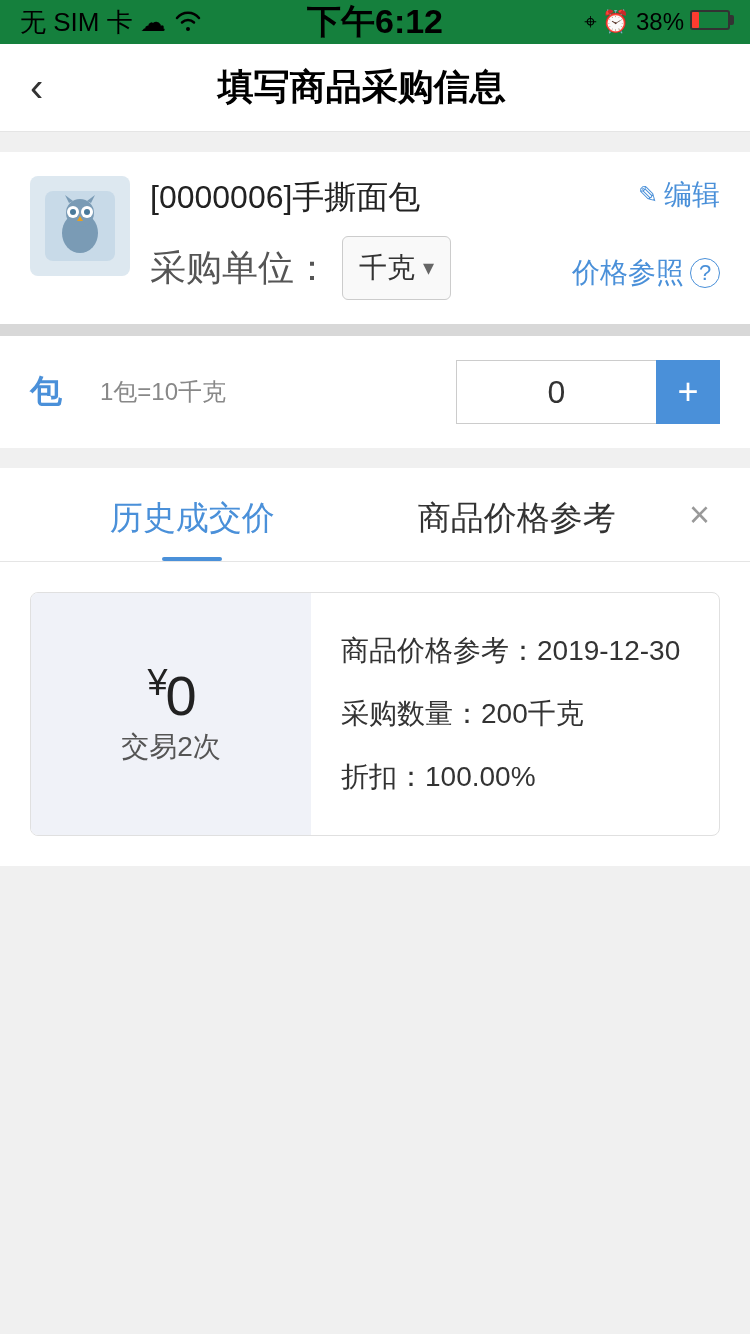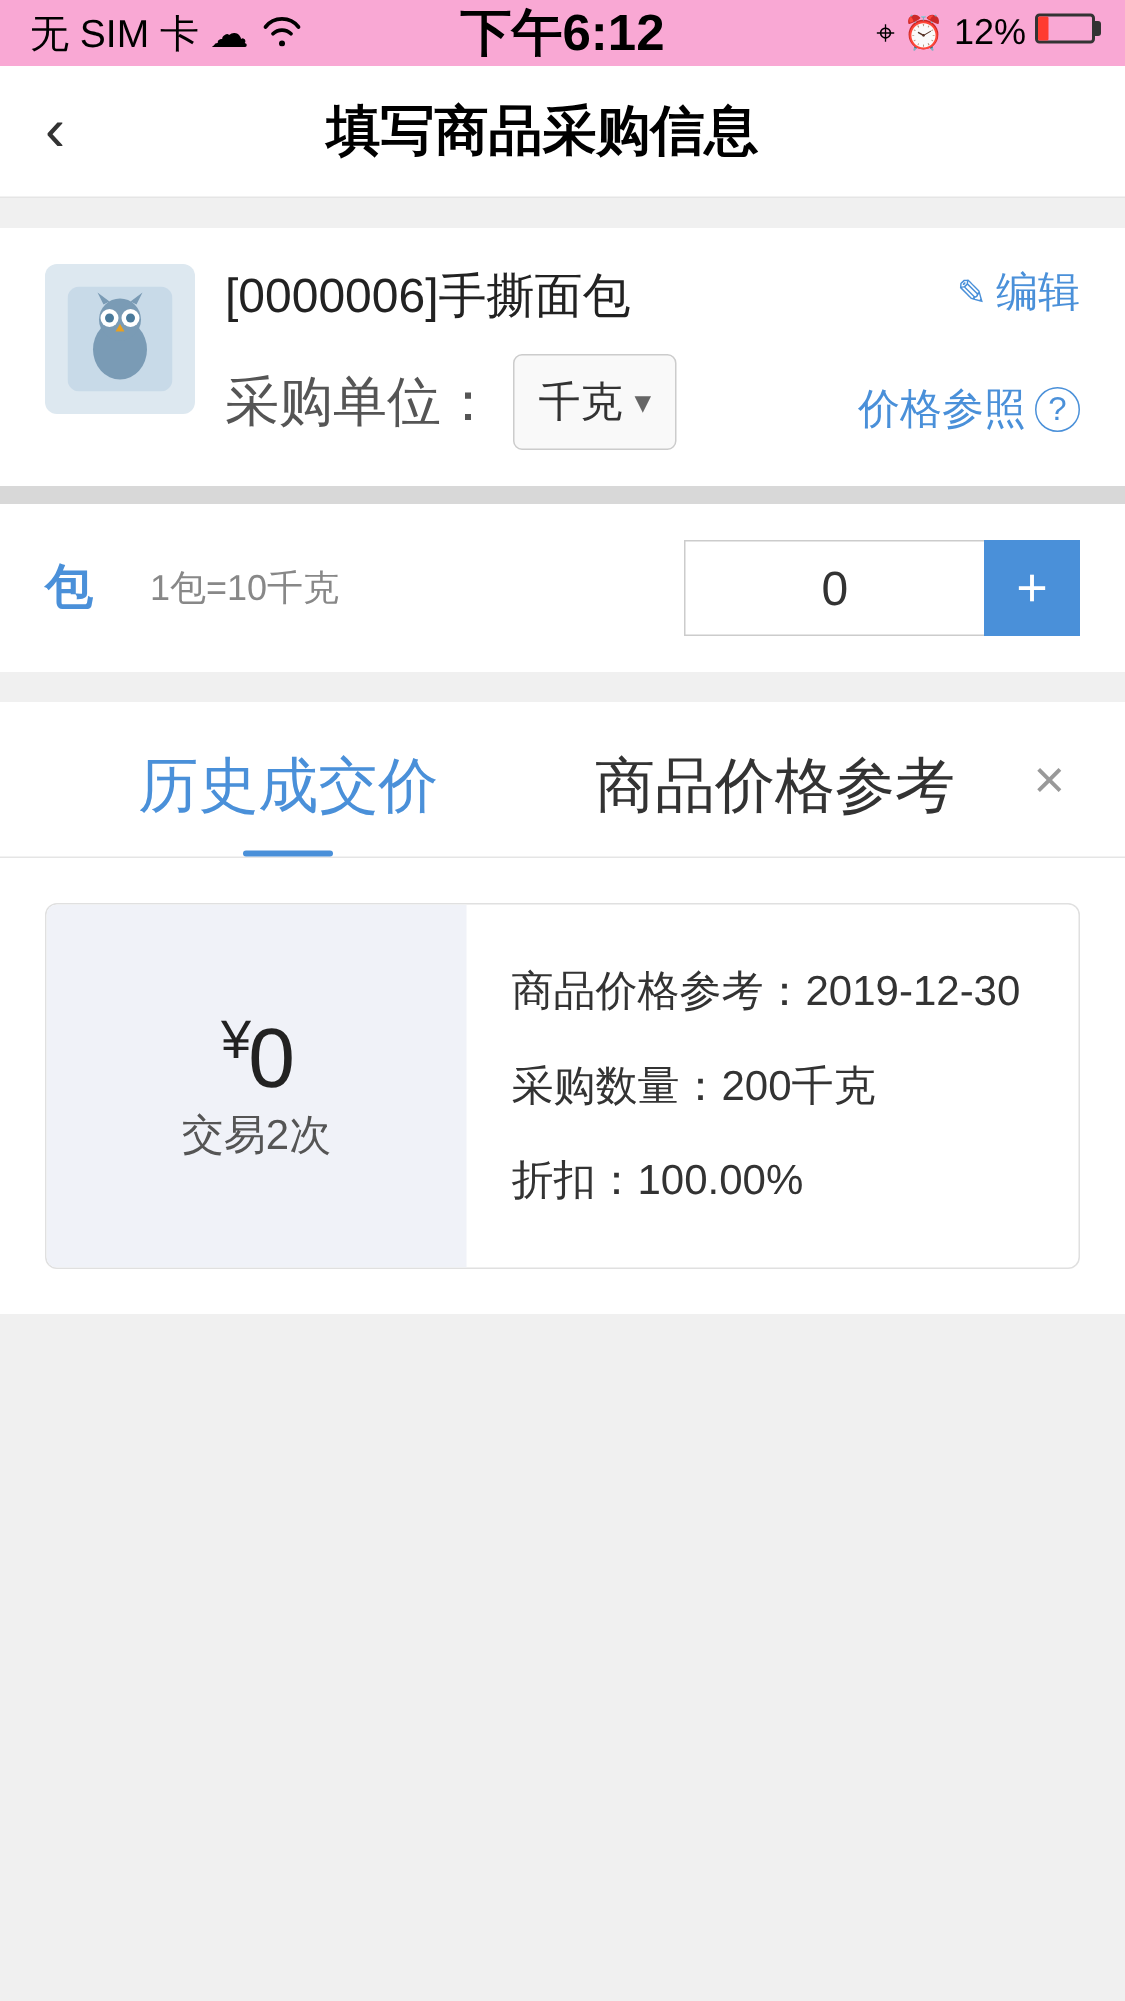--- a/index.html
+++ b/index.html
@@ -8,21 +8,21 @@
       width: 750px;
       min-height: 1334px;
       font-family: -apple-system, "PingFang SC", "Helvetica Neue", Arial, sans-serif;
       background: #f0f0f0;
       overflow-x: hidden;
     }
 
     
     .status-bar {
       height: 44px;
-      background: #f9a8d4;
+      background: #15803d;
       display: flex;
       align-items: center;
       justify-content: space-between;
       padding: 14px 20px;
       font-size: 26px;
       font-weight: 500;
     }
     .status-left {
       display: flex;
       align-items: center;
@@ -245,21 +245,21 @@
       display: flex;
       align-items: center;
       border-bottom: 1px solid #e5e5e5;
       padding: 0 30px;
       position: relative;
     }
     .tab-item {
       flex: 1;
       text-align: center;
       padding: 28px 0 20px;
-      font-size: 40px;
+      font-size: 33px;
       cursor: pointer;
       position: relative;
     }
     .tab-item.active {
       color: #4a90d9;
       font-weight: 500;
     }
     .tab-item.active::after {
       content: '';
       position: absolute;
@@ -350,21 +350,21 @@
           <path d="M14 18a2 2 0 100 4 2 2 0 000-4z" fill="#000"></path>
           <path d="M8 13.5a8.5 8.5 0 0112 0" stroke="#000" stroke-width="2.5" stroke-linecap="round" fill="none"></path>
           <path d="M3 9a14 14 0 0122 0" stroke="#000" stroke-width="2.5" stroke-linecap="round" fill="none"></path>
         </svg>
       </span>
     </div>
     <div class="status-center">下午6:12</div>
     <div class="status-right">
       <span style="font-size:22px;">⌖</span>
       <span style="font-size:22px;">⏰</span>
-      <span style="font-size:24px;">12%</span>
+      <span style="font-size:24px;">38%</span>
       <span>
         <div class="battery"><div class="battery-fill"></div></div>
       </span>
     </div>
   </div>
 
   <div class="nav-bar">
     <span class="nav-back">‹</span>
     <span class="nav-title">填写商品采购信息</span>
   </div>

